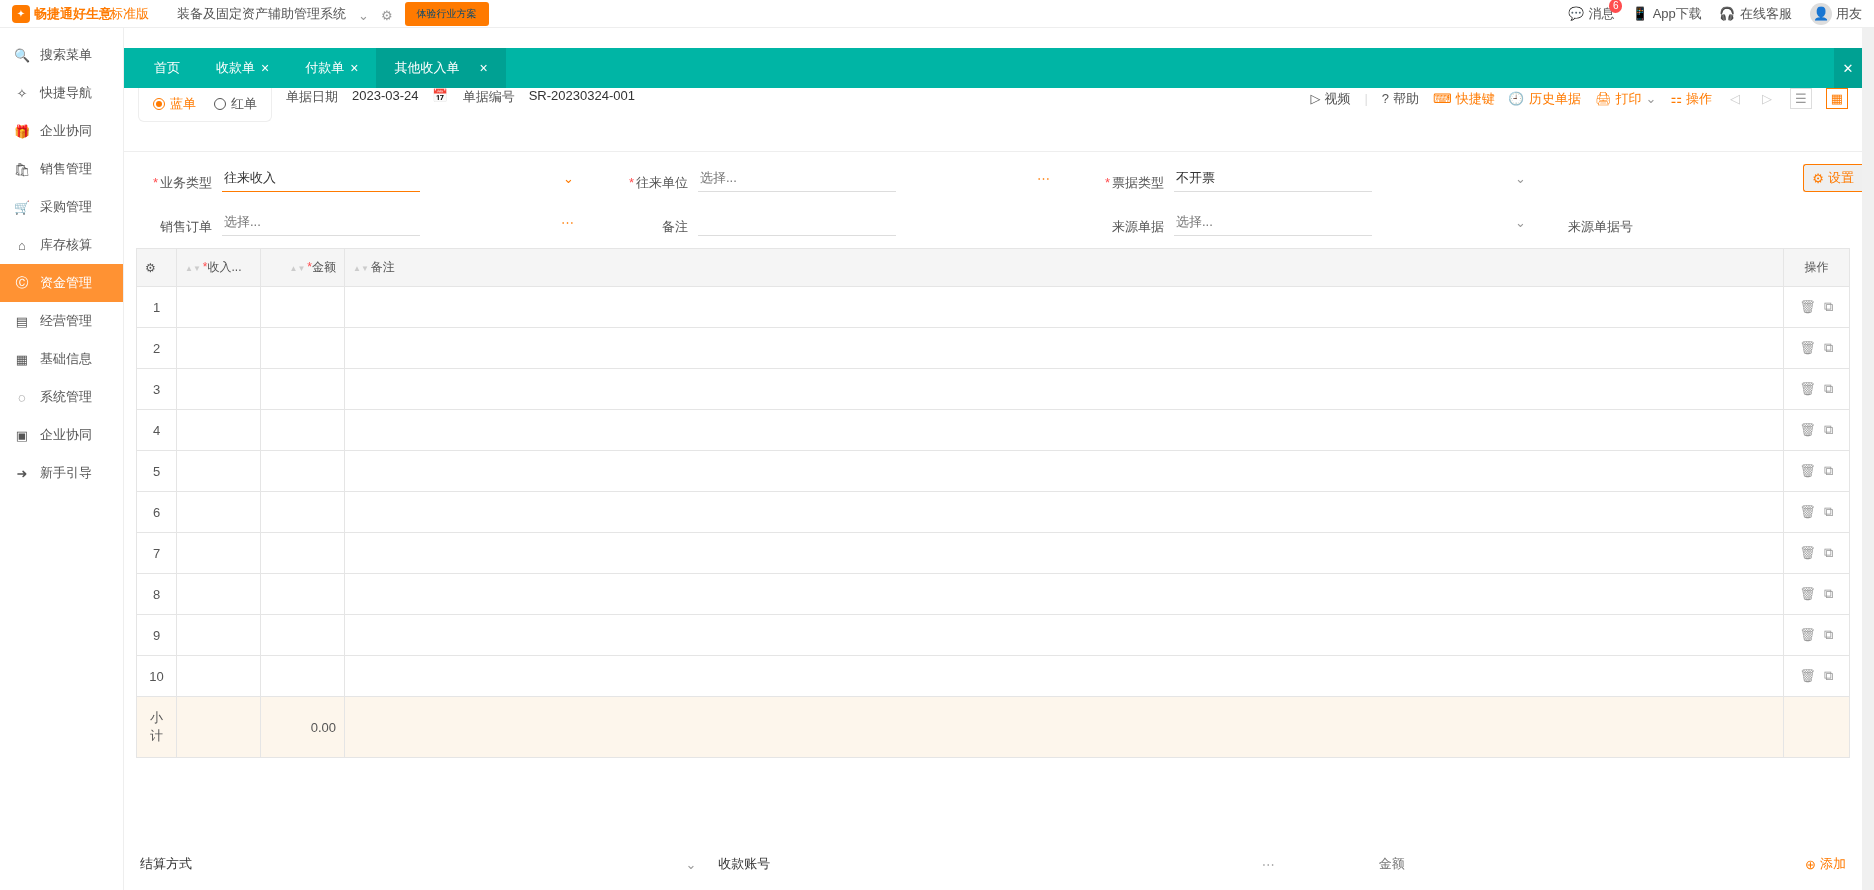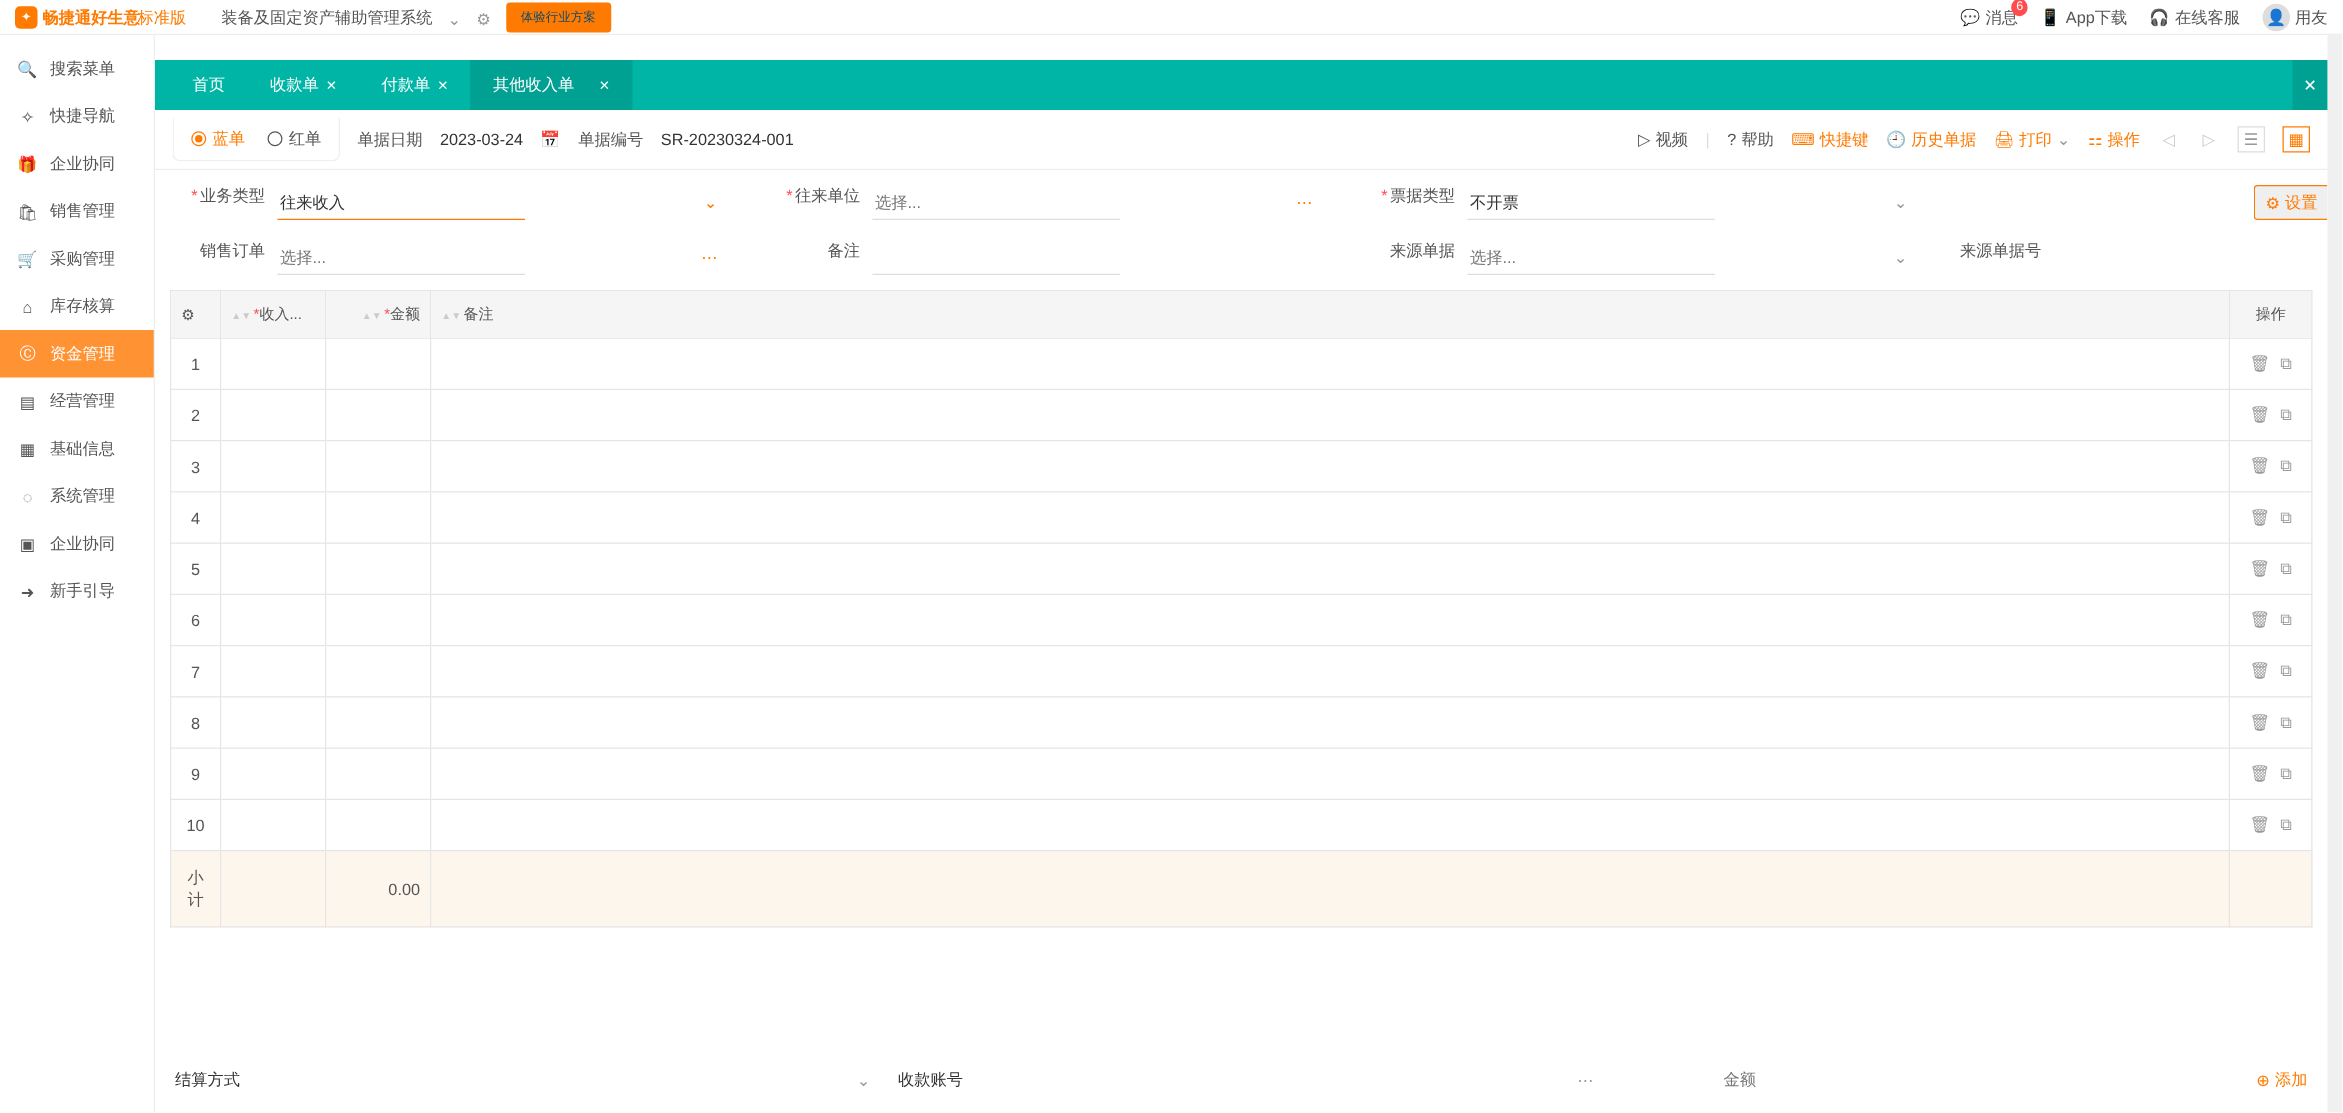--- a/index.html
+++ b/index.html
@@ -33,39 +33,39 @@
     .content { flex: 1; display: flex; flex-direction: column; overflow: hidden; }
     
     
     .tabs-bar { background: #00b5a5; height: 40px; display: flex; align-items: center; padding: 0 12px; position: relative; margin-top: 20px; }
     .tab { color: #fff; padding: 0 18px; height: 40px; display: flex; align-items: center; gap: 6px; cursor: pointer; font-size: 13px; }
     .tab.active { background: #00a193; gap: 20px; }
     .tab-close { font-size: 14px; }
     .tabs-close-all { position: absolute; right: 0; top: 0; width: 28px; height: 40px; background: #00a193; display: flex; align-items: center; justify-content: center; color: #fff; cursor: pointer; }
     
     
-    .form-header { border-bottom: 1px solid #eee; padding: 16px 14px; display: flex; align-items: center; height: 48px; gap: 14px; }
+    .form-header { border-bottom: 1px solid #eee; padding: 0 14px; display: flex; align-items: flex-start; height: 64px; gap: 14px; }
     .radio-tabs { background: #fff; border: 1px solid #eee; border-top: none; border-radius: 0 0 6px 6px; padding: 8px 14px; display: flex; gap: 18px; margin-top: -1px; }
     .radio-item { display: flex; align-items: center; gap: 5px; cursor: pointer; color: #555; }
     .radio-item.active { color: #ff7a00; }
     .radio-circle { width: 12px; height: 12px; border: 1px solid currentColor; border-radius: 50%; display: flex; align-items: center; justify-content: center; }
     .radio-item.active .radio-circle::after { content: ''; width: 6px; height: 6px; background: #ff7a00; border-radius: 50%; }
     .hdr-label { color: #555; }
     .hdr-value { color: #333; }
     .cal-icon { color: #ff7a00; }
     .hdr-right { margin-left: auto; display: flex; align-items: center; gap: 14px; color: #555; }
     .hdr-action { display: flex; align-items: center; gap: 4px; cursor: pointer; }
     .hdr-action.orange { color: #ff7a00; }
     .nav-arrow { color: #ccc; padding: 0 4px; cursor: pointer; }
     .view-icon { padding: 2px 4px; border: 1px solid #ddd; color: #999; cursor: pointer; }
     .view-icon.active { color: #ff7a00; border-color: #ff7a00; }
     
     
     .form-section { padding: 12px 16px; display: flex; flex-wrap: wrap; gap: 16px 40px; position: relative; }
-    .field { display: flex; align-items: flex-start; width: 436px; }
+    .field { display: flex; align-items: flex-end; width: 436px; }
     .field-label { width: 72px; text-align: right; color: #555; margin-right: 10px; flex-shrink: 0; }
     .field-label .req { color: #ff4d4f; margin-right: 2px; }
     .field-input { flex: 1; border: none; border-bottom: 1px solid #ddd; padding: 6px 20px 6px 2px; font-size: 13px; color: #333; outline: none; position: relative; }
     .field-input.active { border-bottom-color: #ff7a00; }
     .field-wrap { flex: 1; position: relative; }
     .field-icon { position: absolute; right: 2px; top: 50%; transform: translateY(-50%); color: #ff7a00; cursor: pointer; }
     .field-icon.gray { color: #999; }
     .settings-btn { position: absolute; right: 0; top: 12px; border: 1px solid #ff7a00; color: #ff7a00; padding: 4px 8px; border-radius: 3px 0 0 3px; border-right: none; cursor: pointer; display: flex; align-items: center; gap: 4px; font-size: 13px; }
     
     

